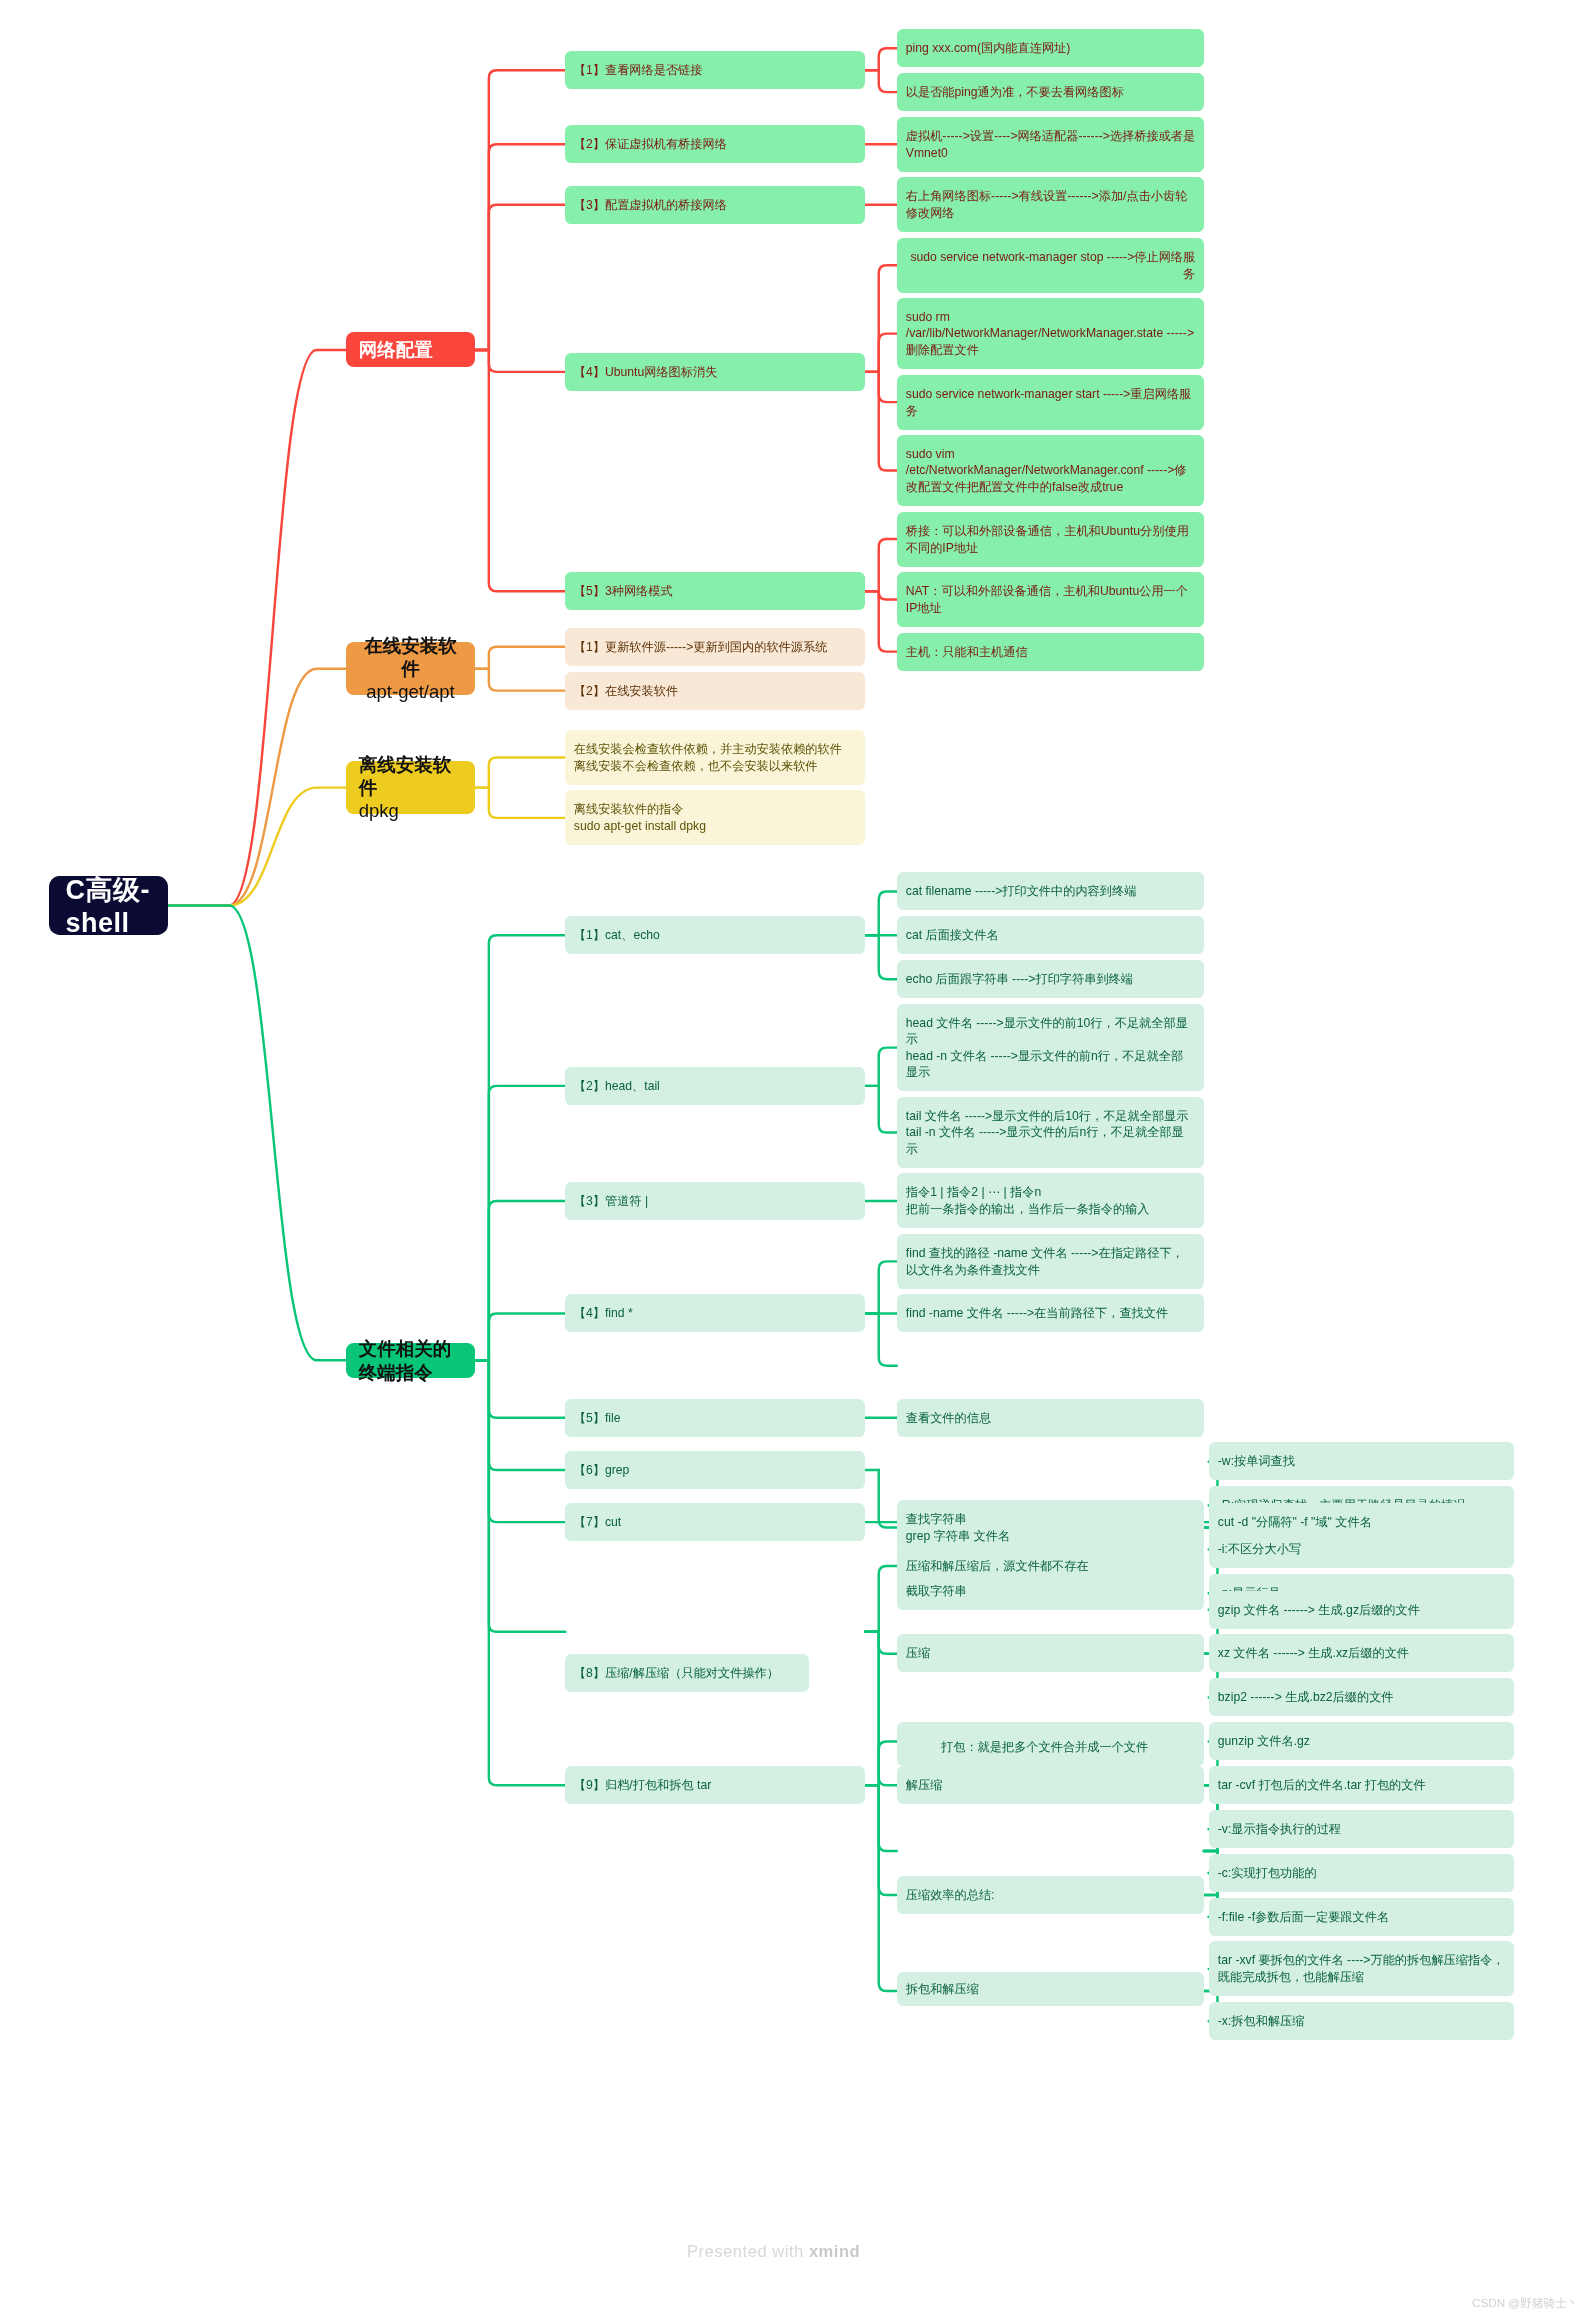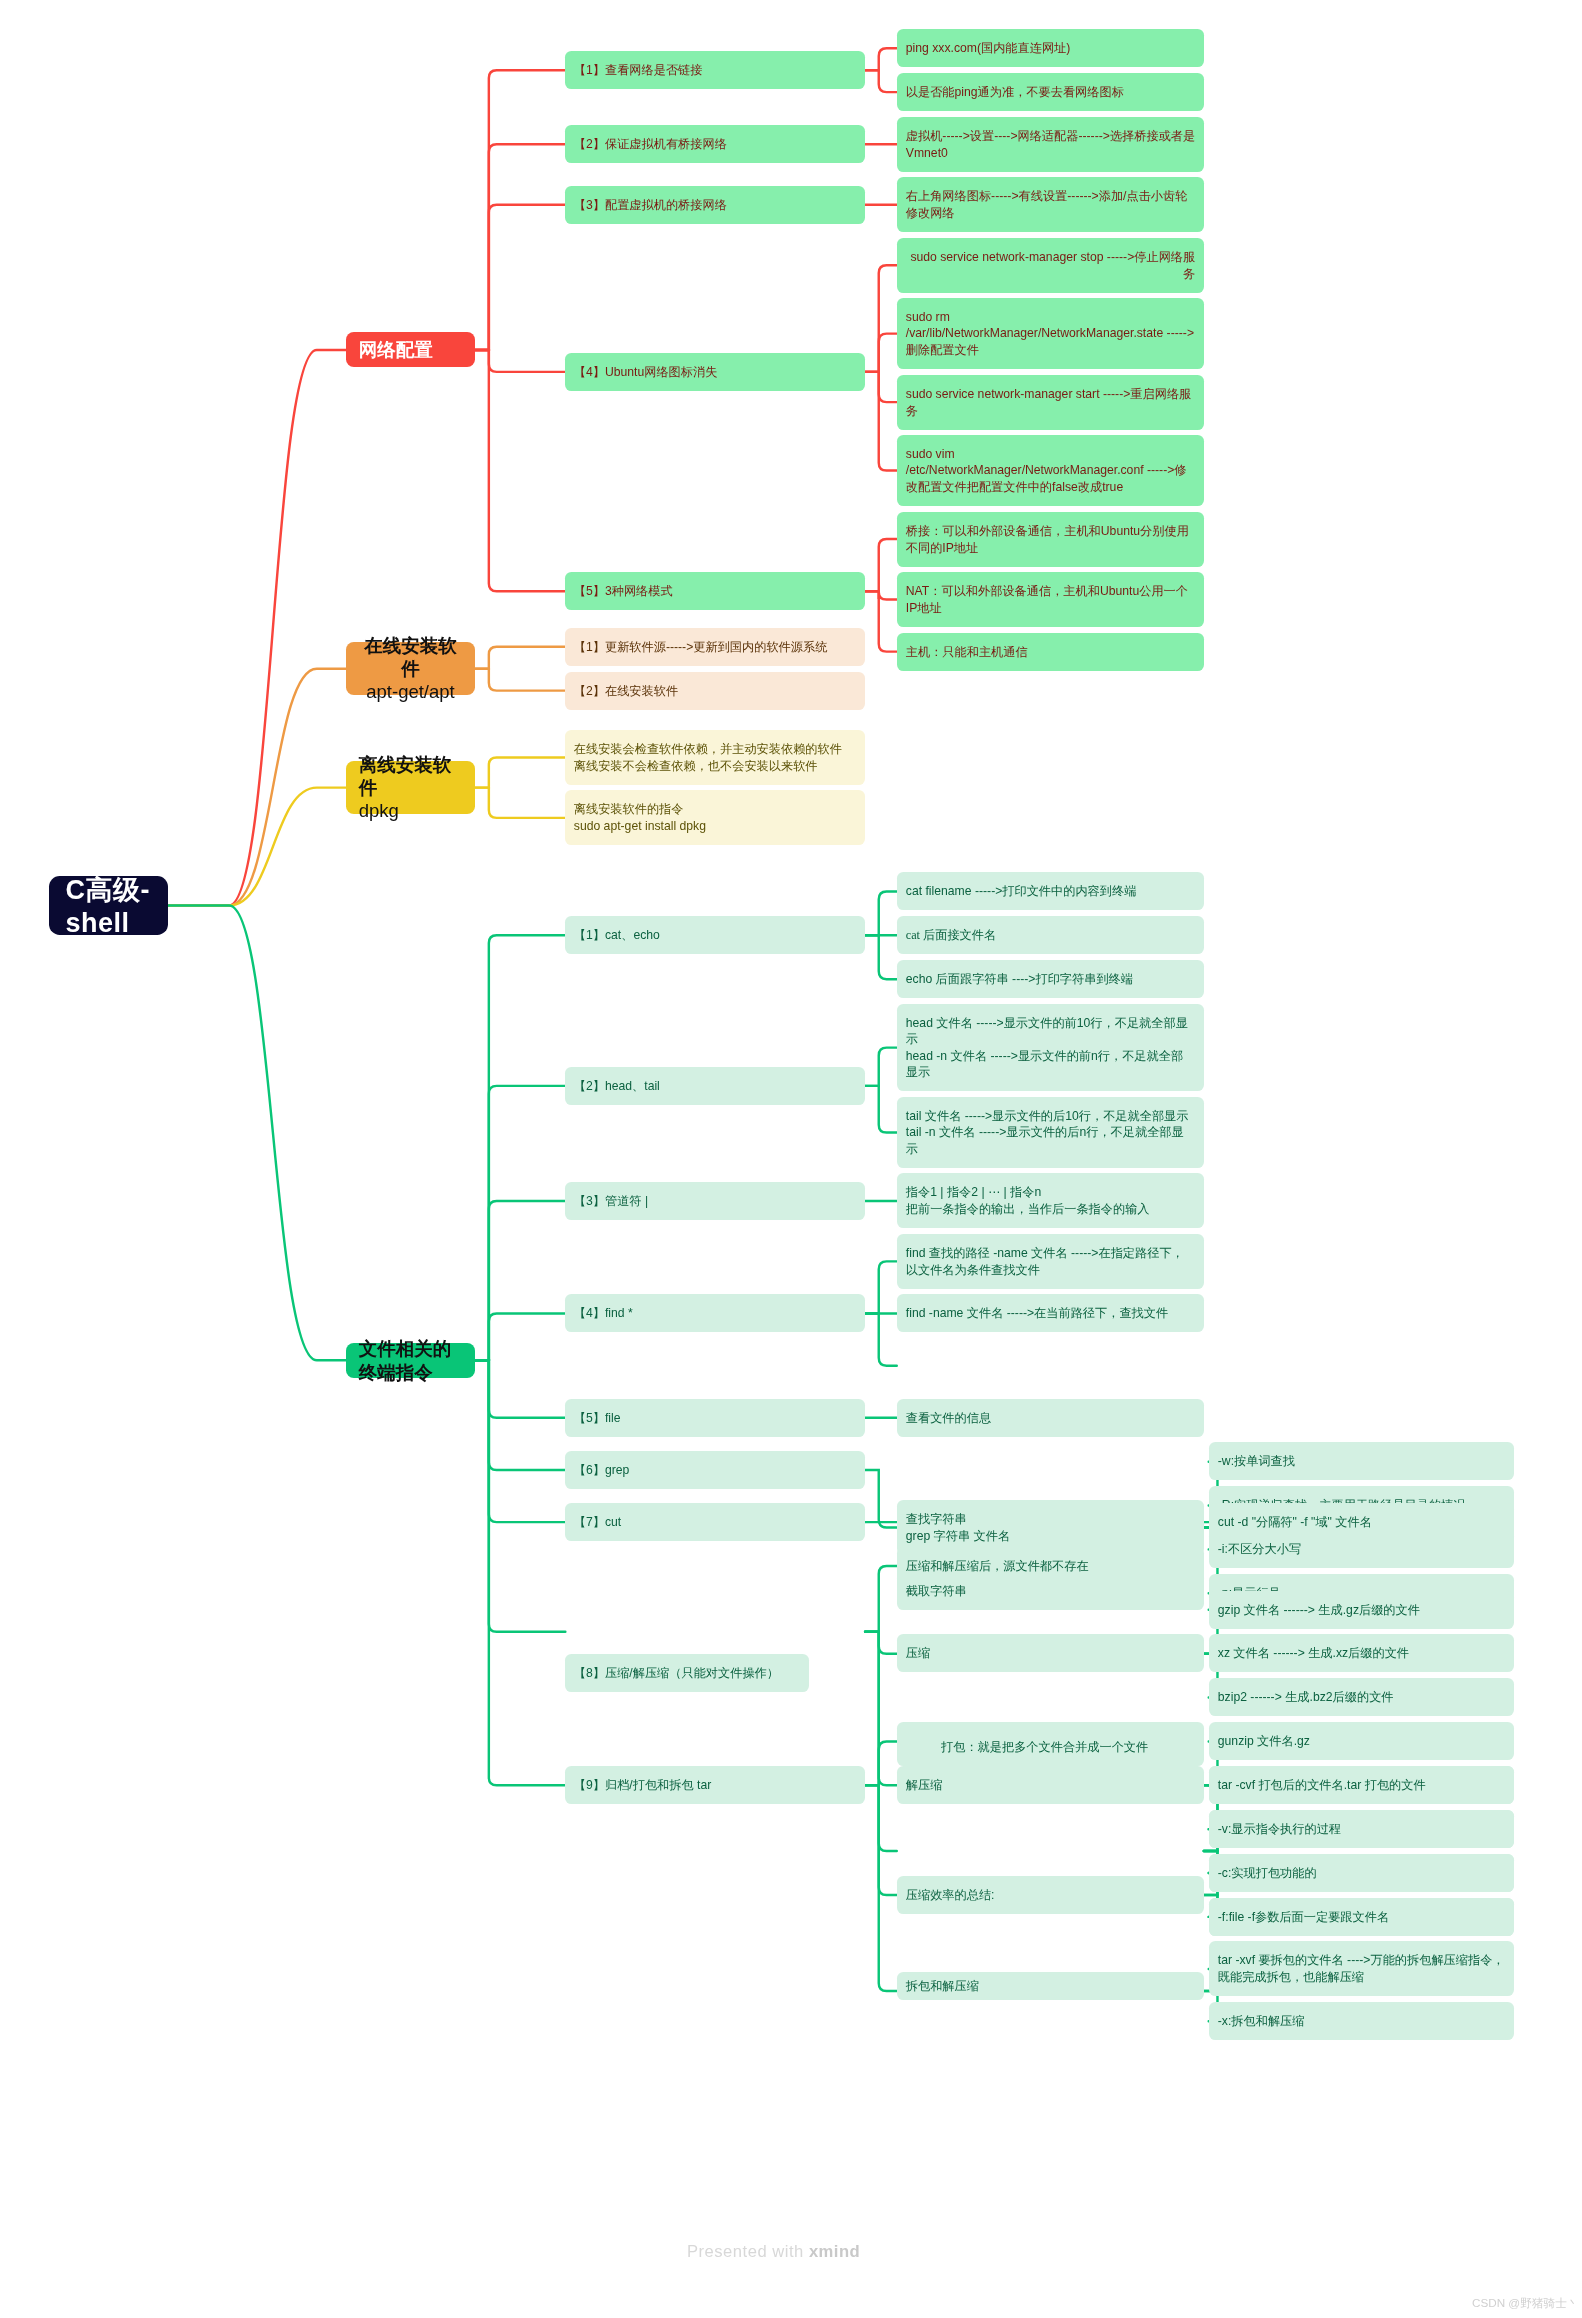--- a/index.html
+++ b/index.html
@@ -146,21 +146,21 @@
     <div class="node lv orange" style="left: 565px; top: 628px; width: 300px; height: 38px;"><span>【1】更新软件源-----&gt;更新到国内的软件源系统</span></div>
     <div class="node lv orange" style="left: 565px; top: 672px; width: 300px; height: 38px;"><span>【2】在线安装软件</span></div>
     <div class="node b1 yellow" style="left: 346px; top: 761px; width: 129px; height: 53px;"><div><div>离线安装软件</div><div class="sub">dpkg</div></div></div>
     <div class="node lv yellow multi" style="left: 565px; top: 730px; width: 300px; height: 55px;"><span>在线安装会检查软件依赖，并主动安装依赖的软件
 离线安装不会检查依赖，也不会安装以来软件</span></div>
     <div class="node lv yellow multi" style="left: 565px; top: 790px; width: 300px; height: 55px;"><span>离线安装软件的指令
 sudo apt-get install dpkg</span></div>
     <div class="node b1 green" style="left: 346px; top: 1343px; width: 129px; height: 35px;"><div><div>文件相关的终端指令</div></div></div>
     <div class="node lv green" style="left: 565px; top: 916px; width: 300px; height: 38px;"><span>【1】cat、echo</span></div>
     <div class="node lv green" style="left: 897px; top: 872px; width: 307px; height: 38px;"><span>cat filename   -----&gt;打印文件中的内容到终端</span></div>
-    <div class="node lv green" style="left: 897px; top: 916px; width: 307px; height: 38px; font-family: Liberation Serif, serif;"><span>cat 后面接文件名</span></div>
+    <div class="node lv green" style="left: 897px; top: 916px; width: 307px; height: 38px;"><span>cat 后面接文件名</span></div>
     <div class="node lv green" style="left: 897px; top: 960px; width: 307px; height: 38px;"><span>echo 后面跟字符串   ----&gt;打印字符串到终端</span></div>
     <div class="node lv green" style="left: 565px; top: 1067px; width: 300px; height: 38px;"><span>【2】head、tail</span></div>
     <div class="node lv green multi" style="left: 897px; top: 1004px; width: 307px; height: 87px;"><span>head 文件名   -----&gt;显示文件的前10行，不足就全部显示
 head -n 文件名  -----&gt;显示文件的前n行，不足就全部显示</span></div>
     <div class="node lv green multi" style="left: 897px; top: 1097px; width: 307px; height: 71px;"><span>tail 文件名   -----&gt;显示文件的后10行，不足就全部显示
 tail -n 文件名  -----&gt;显示文件的后n行，不足就全部显示</span></div>
     <div class="node lv green" style="left: 565px; top: 1182px; width: 300px; height: 38px;"><span>【3】管道符 |</span></div>
     <div class="node lv green multi" style="left: 897px; top: 1173px; width: 307px; height: 55px;"><span>指令1 | 指令2 | ⋯ | 指令n
 把前一条指令的输出，当作后一条指令的输入</span></div>
     <div class="node lv green" style="left: 565px; top: 1294px; width: 300px; height: 38px;"><span>【4】find *</span></div>
@@ -191,21 +191,21 @@
     <div class="node lv green" style="left: 897px; top: 1876px; width: 307px; height: 38px;"><span>压缩效率的总结:</span></div>
     <div class="node lv green" style="left: 1209px; top: 1854px; width: 305px; height: 38px;"><span>压缩效率：xz&gt;bz2&gt;gz</span></div>
     <div class="node lv green" style="left: 1209px; top: 1898px; width: 305px; height: 38px;"><span>压缩时间：xz&gt;bz2&gt;gz</span></div>
     <div class="node lv green" style="left: 565px; top: 1766px; width: 300px; height: 38px;"><span>【9】归档/打包和拆包 tar</span></div>
     <div class="node lv green" style="left: 897px; top: 1722px; width: 307px; height: 38px;"><span>归档/打包和拆包后，源文件仍然存在</span></div>
     <div class="node lv green" style="left: 897px; top: 1728px; width: 307px; height: 38px; padding-left: 44px;"><span>打包：就是把多个文件合并成一个文件</span></div>
     <div class="node lv green" style="left: 1209px; top: 1766px; width: 305px; height: 38px;"><span>tar -cvf 打包后的文件名.tar 打包的文件</span></div>
     <div class="node lv green" style="left: 1209px; top: 1810px; width: 305px; height: 38px;"><span>-v:显示指令执行的过程</span></div>
     <div class="node lv green" style="left: 1209px; top: 1854px; width: 305px; height: 38px;"><span>-c:实现打包功能的</span></div>
     <div class="node lv green" style="left: 1209px; top: 1898px; width: 305px; height: 38px;"><span>-f:file -f参数后面一定要跟文件名</span></div>
-    <div class="node lv green" style="left: 897px; top: 1972px; width: 307px; height: 28px;"><span>拆包和解压缩</span></div>
+    <div class="node lv green" style="left: 897px; top: 1972px; width: 307px; height: 34px;"><span>拆包和解压缩</span></div>
     <div class="node lv green" style="left: 1209px; top: 1941px; width: 305px; height: 55px;"><span>tar -xvf 要拆包的文件名  ----&gt;万能的拆包解压缩指令，既能完成拆包，也能解压缩</span></div>
     <div class="node lv green" style="left: 1209px; top: 2002px; width: 305px; height: 38px;"><span>-x:拆包和解压缩</span></div>
   </div>
 
 <div class="footer-xmind" style="left:687px;top:2242px;text-align:right;">
   <span>Presented with </span><b>xmind</b>
 </div>
 
 <div class="watermark" style="left:1472px;top:2296px;">CSDN @野猪骑士丶</div>
 

